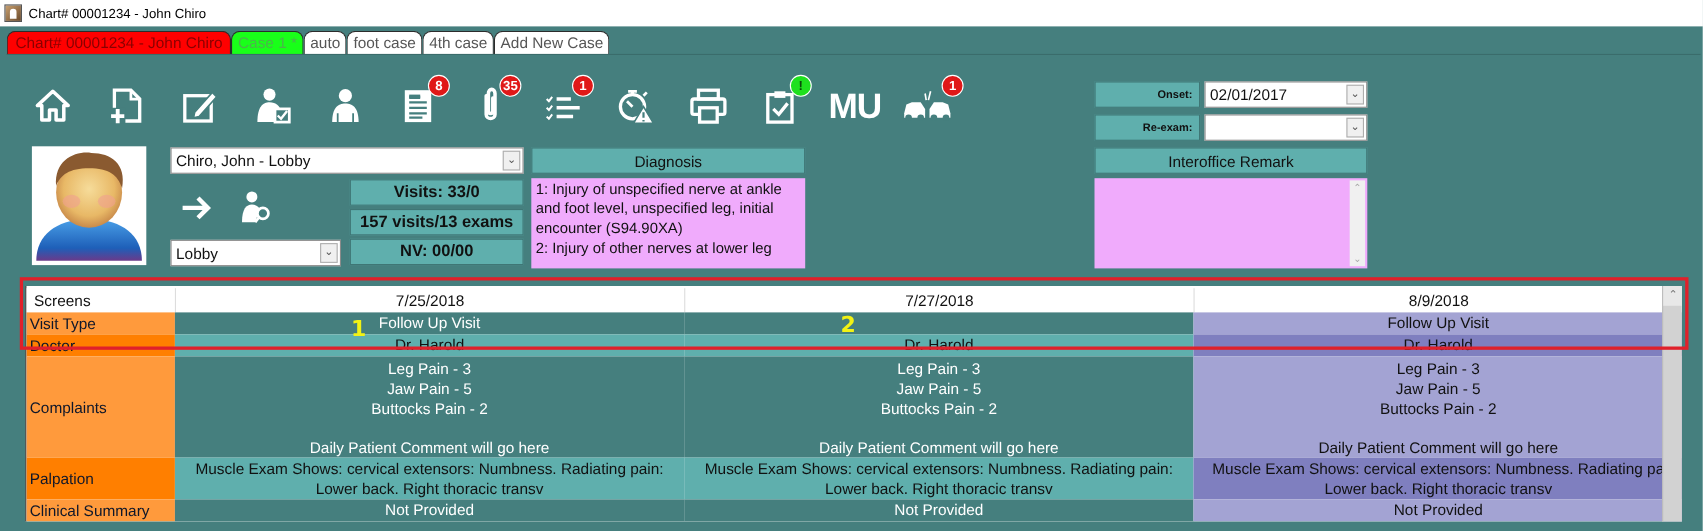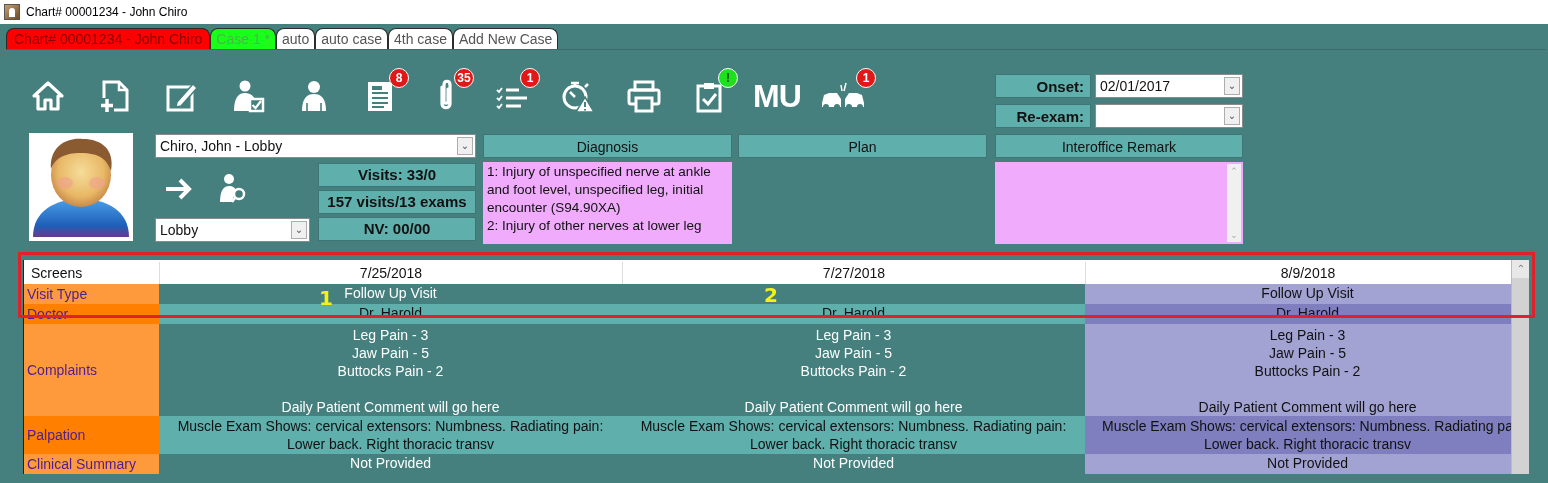--- a/index.html
+++ b/index.html
@@ -17,35 +17,35 @@
   .tab.chart { background: #ff0000; color: #8a0000; padding: 0 7px; }
   .tab.case1 { background: #19ff19; color: #4bb54b; }
   .tabbar-line { position: absolute; left: 6px; top: 25px; width: 1540px; height: 1px; background: #3a6c6b; }
 
   .toolbar-icon { position: absolute; top: 52px; width: 36px; height: 40px; display: flex; align-items: center; justify-content: center; cursor: pointer; }
   .toolbar-icon svg { width: 34px; height: 34px; }
   .badge { position: absolute; top: -8px; right: -10px; min-width: 20px; height: 20px; border-radius: 10px; background: #e01818; color: #fff; font-weight: bold; font-size: 12px; line-height: 18px; text-align: center; border: 1px solid #fff; padding: 0 2px; }
   .badge.green { background: #1ee01e; color: #0a4a0a; }
   .mu { font-family: "Liberation Sans", sans-serif; font-weight: bold; font-size: 32px; color: #fff; letter-spacing: -1px; }
 
-  .field-label { position: absolute; background: #5fafad; color: #111; font-weight: bold; font-size: 15px; text-align: right; padding-right: 6px; line-height: 24px; height: 24px; border: 1px solid #3f7675; }
+  .field-label { position: absolute; background: #5fafad; color: #111; font-weight: bold; font-size: 10px; text-align: right; padding-right: 6px; line-height: 24px; height: 24px; border: 1px solid #3f7675; }
   .combo { position: absolute; background: #fff; border: 1px solid #8a8a8a; height: 24px; font-size: 14px; line-height: 22px; padding-left: 4px; }
   .combo .drop { position: absolute; right: 2px; top: 2px; width: 16px; height: 18px; border: 1px solid #adadad; background: #f0f0f0; color: #555; font-size: 10px; line-height: 16px; text-align: center; cursor: pointer; }
 
   .section-head { position: absolute; background: #5fafad; color: #111; font-size: 14px; text-align: center; height: 24px; line-height: 24px; border: 1px solid #3f7675; }
   .section-body { position: absolute; background: #f0abfc; font-size: 13.5px; line-height: 18px; padding: 1px 4px; color: #111; overflow: hidden; }
 
   .avatar { position: absolute; left: 29px; top: 109px; width: 104px; height: 108px; background: #fff; overflow: hidden; }
 
   .stat { position: absolute; background: #5fafad; border: 1px solid #3f7675; font-weight: bold; text-align: center; font-size: 15px; height: 24px; line-height: 22px; color: #111; }
 
   .grid { position: absolute; left: 23px; top: 236px; width: 1506px; height: 214px; overflow: hidden; background: #fff; border-left: 1px solid #222; }
   .row { position: absolute; left: 0; width: 1506px; display: flex; }
   .cell { height: 100%; display: flex; flex-direction: column; align-items: center; justify-content: flex-start; font-size: 14px; line-height: 18px; text-align: center; overflow: hidden; white-space: nowrap; }
-  .hdr { width: 135px; align-items: flex-start; justify-content: center; padding-left: 3px; font-size: 14px; color: #4c1d95; }
+  .hdr { width: 135px; align-items: flex-start; justify-content: center; padding-left: 3px; font-size: 14px; color: #0f172a; }
   .col { width: 463px; }
   .col.c3 { width: 445px; }
   .r-head .hdr { background: #fff; padding-left: 7px; color: #111; }
   .r-head .col { background: #fff; border-left: 1px solid #ddd; justify-content: center; color: #111; }
   .o1 { background: #ff9a3c; }
   .o2 { background: #ff7f00; }
   .t-dark { background: #457f7e; color: #fff; }
   .t-light { background: #5fafad; color: #111; }
   .p-light { background: #a3a3d3; color: #111; }
   .p-dark { background: #7f7fbf; color: #111; }
@@ -63,21 +63,21 @@
   <span class="app-icon"></span>
   <span>Chart# 00001234 - John Chiro</span>
 </div>
 
 <div class="app">
 
   <div class="tabs">
     <div class="tab chart">Chart# 00001234 - John Chiro</div>
     <div class="tab case1">Case 1 *</div>
     <div class="tab">auto</div>
-    <div class="tab">auto case</div>
+    <div class="tab">foot case</div>
     <div class="tab">4th case</div>
     <div class="tab">Add New Case</div>
   </div>
   <div class="tabbar-line"></div>
 
   <div class="toolbar-icon" style="left:30px">
     <svg viewBox="0 0 34 34">
         <path d="M17 4 L3 17 L7 17 L7 30 L14 30 L14 21 L20 21 L20 30 L27 30 L27 17 L31 17 Z" fill="none" stroke="#fff" stroke-width="3.2" stroke-linejoin="round"></path>
       </svg>
   </div>
@@ -232,21 +232,20 @@
   <div class="stat" style="left:318px; top:193px; width:158px;">NV: 00/00</div>
 
   <div class="section-head" style="left:483px; top:110px; width:249px;">Diagnosis</div>
   <div class="section-body" style="left:483px; top:138px; width:249px; height:82px;">
     <div>1: Injury of unspecified nerve at ankle</div>
     <div>and foot level, unspecified leg, initial</div>
     <div>encounter (S94.90XA)</div>
     <div>2: Injury of other nerves at lower leg</div>
   </div>
 
-  <div class="section-head" style="left:738px; top:110px; width:249px;">Plan</div>
 
   <div class="section-head" style="left:995px; top:110px; width:248px;">Interoffice Remark</div>
   <div class="section-body" style="left:995px; top:138px; width:248px; height:82px;">
     <span></span>
     <div style="position:absolute; right:2px; top:2px; width:14px; height:78px; background:#f0f0f0; color:#aaa; font-size:9px; text-align:center; line-height:14px;">
       <div>⌃</div>
       <div style="position:absolute; bottom:0; width:14px;">⌄</div>
     </div>
   </div>
 

